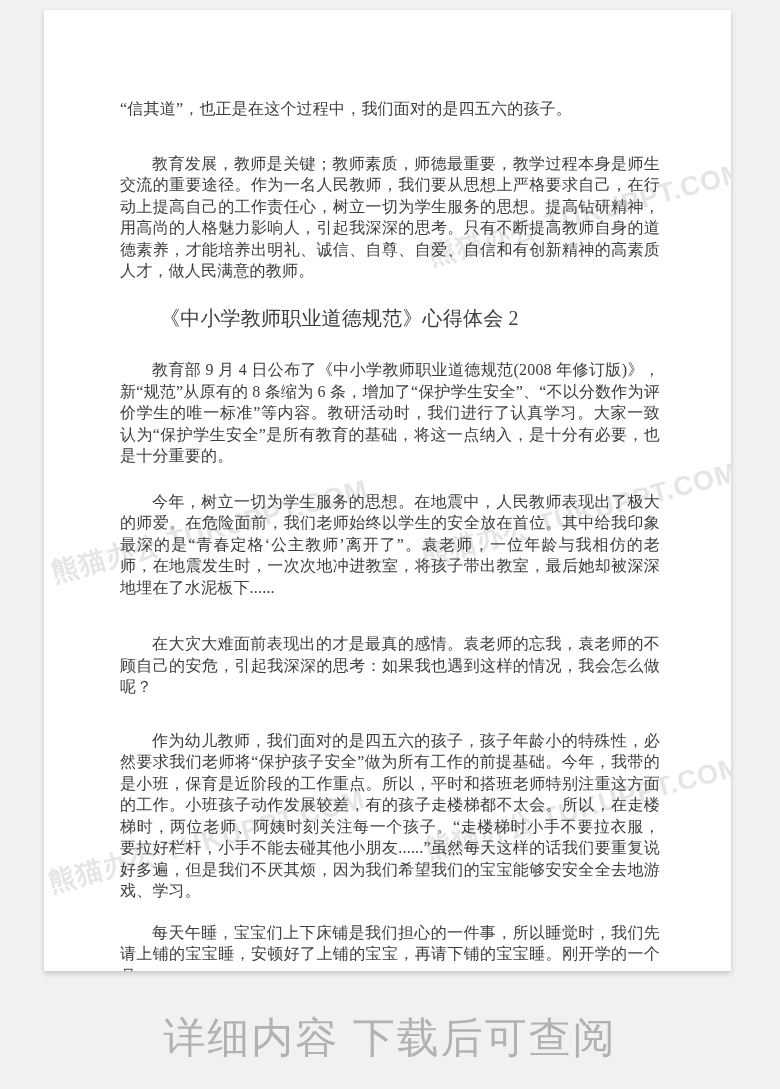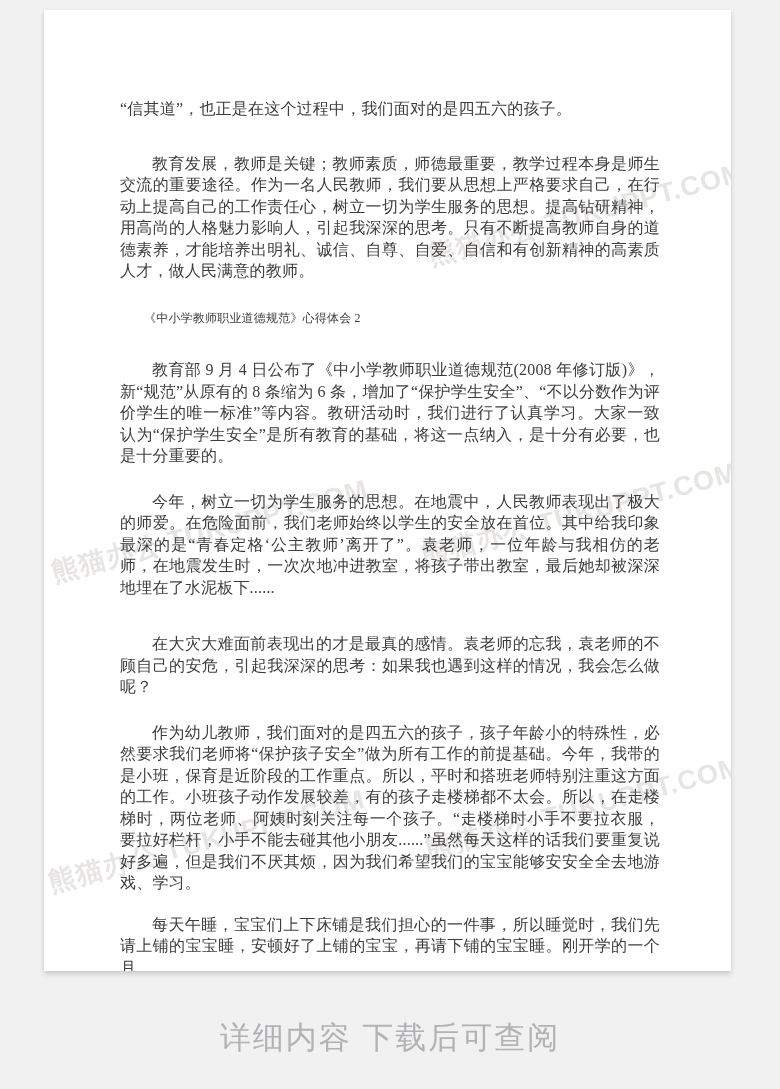--- a/index.html
+++ b/index.html
@@ -41,27 +41,27 @@
   }
   .para {
     text-indent: 2em;
     margin: 0 0 22px 0;
   }
   .para.continuation { text-indent: 0; margin-bottom: 33px; }
   .para.p2 { margin-bottom: 26px; }
   .heading {
     text-indent: 2em;
     margin: 0 0 30px 0;
-    font-size: 12px;
+    font-size: 20px;
     font-weight: normal;
     color: #3d3d3d;
   }
   .para.p3 { margin-bottom: 24px; }
   .para.p4 { margin-bottom: 35px; }
-  .para.p5 { margin-bottom: 24px; }
+  .para.p5 { margin-bottom: 32px; }
   .para.p6 { margin-bottom: 20px; }
   .para.p7 { margin-bottom: 0; }
   .wm {
     position: absolute;
     font-family: "Liberation Sans", sans-serif;
     font-weight: bold;
     font-size: 27px;
     letter-spacing: 1px;
     color: rgba(186, 178, 175, 0.35);
     transform: rotate(-15deg);
@@ -75,21 +75,21 @@
   .wm.wm-c { left: 378px; top: 528px; }
   .wm.wm-d { left: 5px;   top: 855px; }
   .wm.wm-e { left: 382px; top: 822px; }
   .footer-caption {
     position: absolute;
     left: 0;
     right: 0;
     top: 1018px;
     text-align: center;
     font-family: "Liberation Sans", sans-serif;
-    font-size: 31px;
+    font-size: 42px;
     line-height: 40px;
     letter-spacing: 2px;
     color: #b2b2b5;
   }
 </style>
 </head>
 <body>
 
 <div class="canvas">
 

